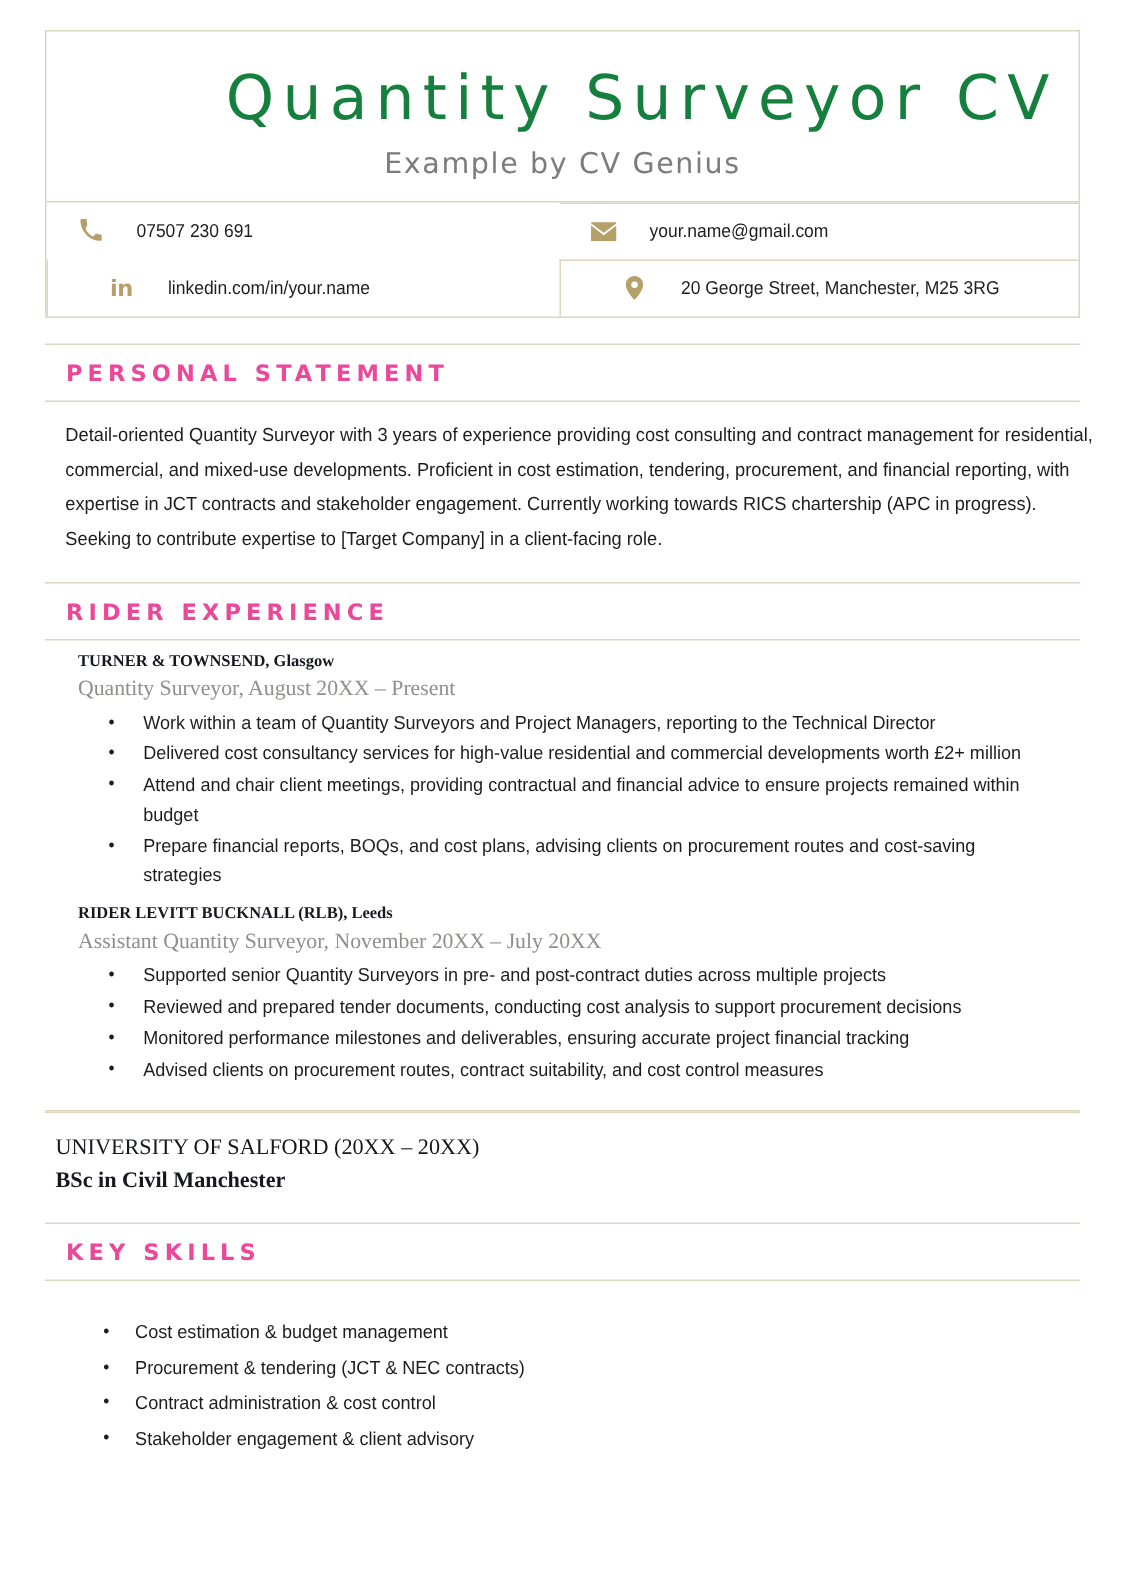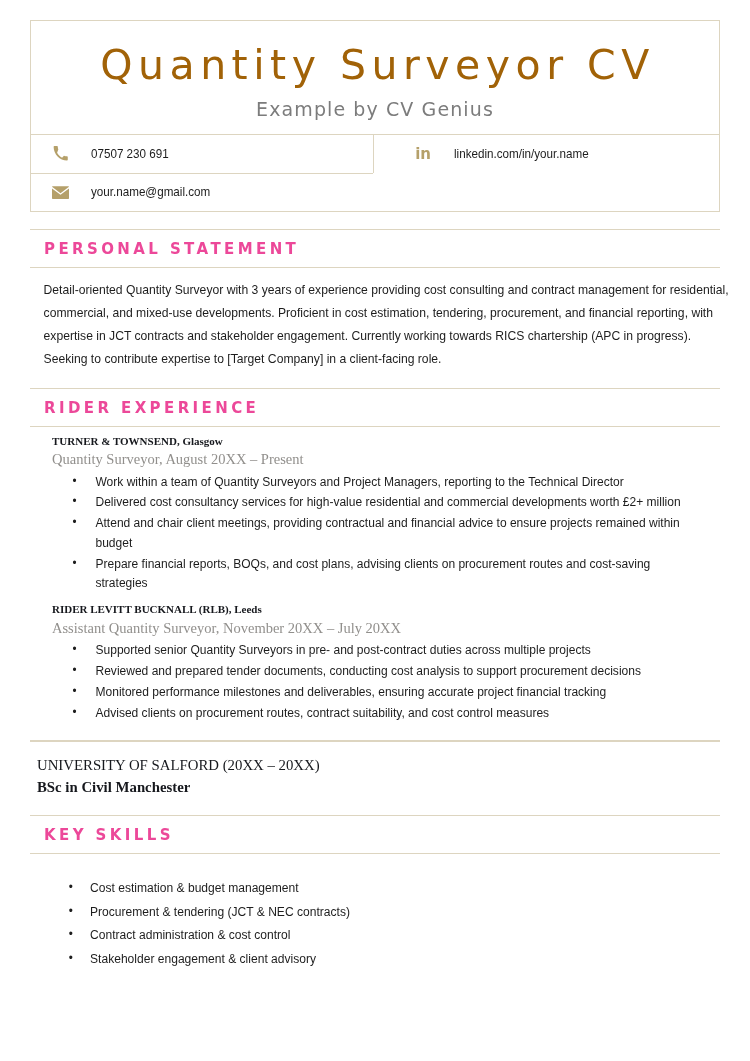--- a/index.html
+++ b/index.html
@@ -31,24 +31,25 @@
   }
   .title-area {
     padding: 22px 14px 14px 14px;
     text-align: center;
   }
   .cv-title {
     font-family: "DejaVu Sans", sans-serif;
     font-size: 41px;
     font-weight: 400;
     letter-spacing: 5.5px;
-    color: #a16207;
+    color: #15803d;
     line-height: 1.12;
     margin: 0;
     padding-left: 5px;
+    text-align: right;
   }
   .cv-subtitle {
     font-family: "DejaVu Sans", sans-serif;
     font-size: 19px;
     font-weight: 400;
     letter-spacing: 1.1px;
     color: #7c7c7c;
     margin: 9px 0 0 0;
   }
 
@@ -233,34 +234,42 @@
 
       <div class="contact-cell">
         <span class="ci">
           <svg width="15" height="15" viewBox="0 0 24 24">
               <path d="M6.6 10.8c1.7 3.4 4.5 6.1 7.9 7.9l2.6-2.6c.3-.3.8-.4 1.2-.3 1.3.4 2.7.7 4.1.7.7 0 1.2.5 1.2 1.2V22c0 .7-.5 1.2-1.2 1.2C10.9 23.2 1 13.3 1 1.2 1 .5 1.5 0 2.2 0h4.3C7.2 0 7.7.5 7.7 1.2c0 1.4.2 2.8.7 4.1.1.4 0 .9-.3 1.2L6.6 10.8z"></path>
             </svg>
         </span>
         <span class="contact-text">07507 230 691</span>
       </div>
 
-      <div class="contact-cell col2">
-        <span class="ci ci-linkedin">in</span>
-        <span class="contact-text">linkedin.com/in/your.name</span>
-      </div>
-
       <div class="contact-cell row2">
         <span class="ci">
           <svg width="17" height="13" viewBox="0 0 24 18">
               <path d="M1 0h22a1 1 0 0 1 1 1L12 10 0 1a1 1 0 0 1 1-1zM0 3.2l12 9 12-9V17a1 1 0 0 1-1 1H1a1 1 0 0 1-1-1V3.2z"></path>
             </svg>
         </span>
         <span class="contact-text">your.name@gmail.com</span>
       </div>
 
+      <div class="contact-cell col2">
+        <span class="ci ci-linkedin">in</span>
+        <span class="contact-text">linkedin.com/in/your.name</span>
+      </div>
+
+      <div class="contact-cell row2 col2">
+        <span class="ci">
+          <svg width="12" height="16" viewBox="0 0 16 22">
+              <path d="M8 0C3.6 0 0 3.6 0 8c0 5.8 8 14 8 14s8-8.2 8-14c0-4.4-3.6-8-8-8zm0 11a3 3 0 1 1 0-6 3 3 0 0 1 0 6z"></path>
+            </svg>
+        </span>
+        <span class="contact-text">20 George Street, Manchester, M25 3RG</span>
+      </div>
 
     </div>
   </div>
 
   <div class="section">
     <div class="sec-rule"></div>
     <div class="sec-title">PERSONAL STATEMENT</div>
     <div class="sec-rule"></div>
     <div class="sec-body">
       <div class="statement">Detail-oriented Quantity Surveyor with 3 years of experience providing cost consulting and contract management for residential, commercial, and mixed-use developments. Proficient in cost estimation, tendering, procurement, and financial reporting, with expertise in JCT contracts and stakeholder engagement. Currently working towards RICS chartership (APC in progress). Seeking to contribute expertise to [Target Company] in a client-facing role.</div>

